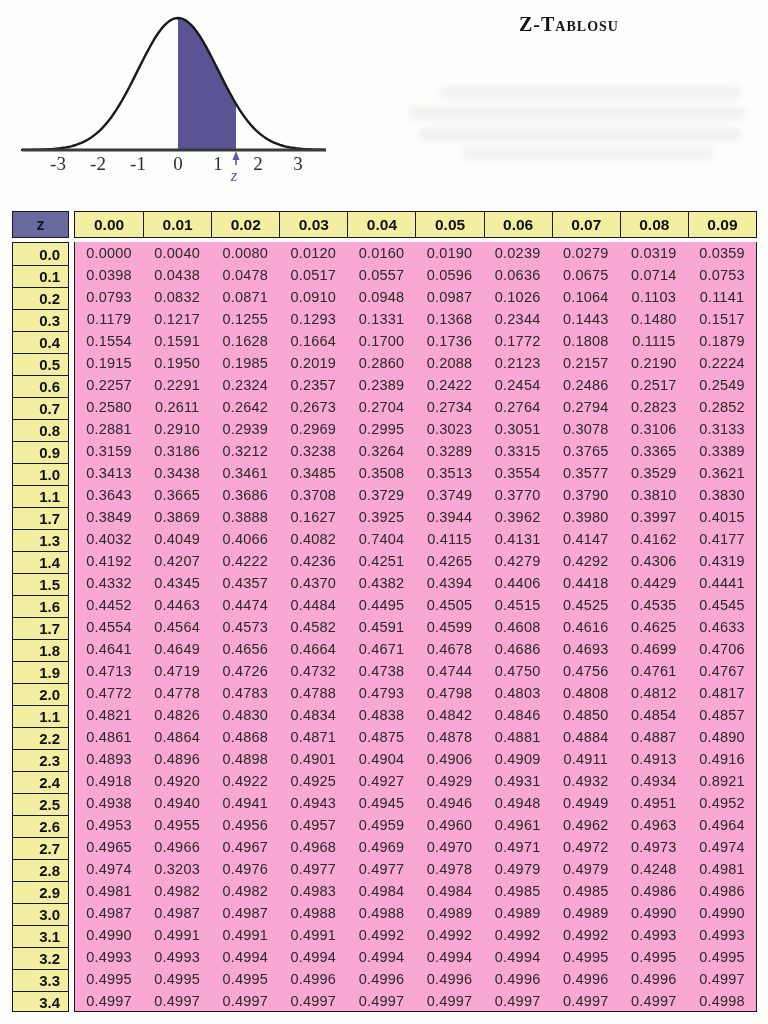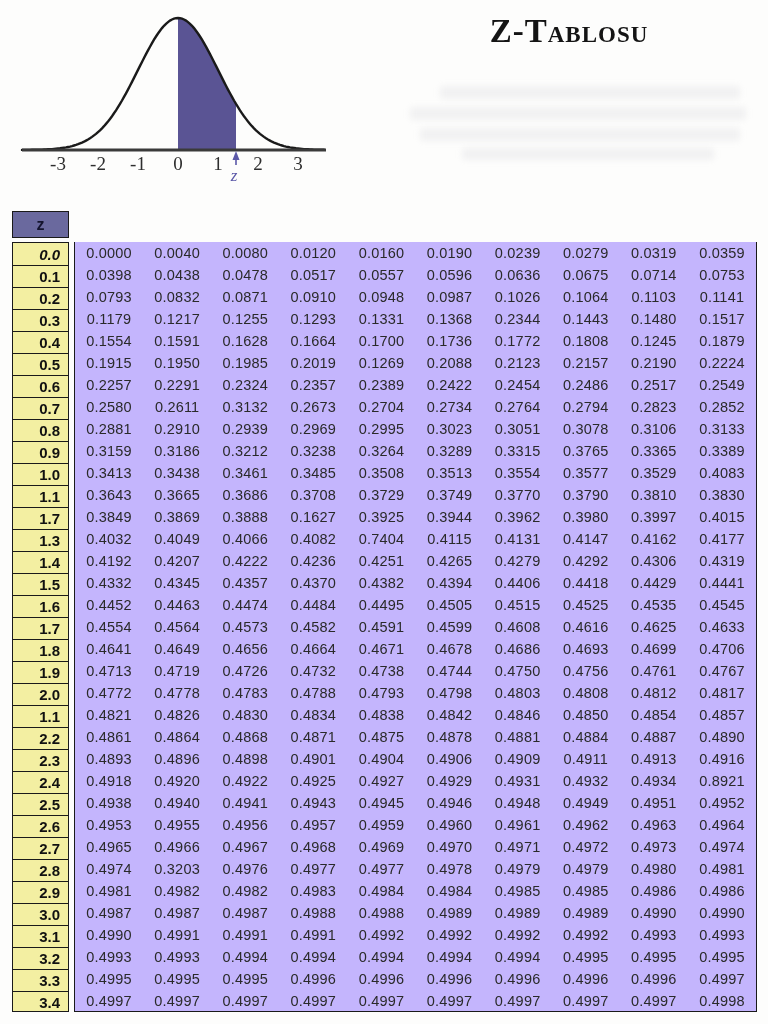--- a/index.html
+++ b/index.html
@@ -16,21 +16,21 @@
   }
   
   .figure{position:absolute;left:8px;top:4px;width:330px;height:190px;}
   
   .title-block{
     position:absolute;left:378px;top:12px;width:382px;text-align:center;
     font-family:"Liberation Serif",serif;font-weight:bold;color:#141414;
     font-variant:small-caps;
   }
   .title-line1{font-size:27px;letter-spacing:1px;line-height:1.15;}
-  .title-line2{font-size:33px;letter-spacing:1px;line-height:1.2;}
+  .title-line2{font-size:20px;letter-spacing:1px;line-height:1.2;}
   
   .ghost{position:absolute;background:rgba(170,172,182,0.14);filter:blur(3px);border-radius:3px;}
   .g1{left:440px;top:86px;width:300px;height:13px;}
   .g2{left:410px;top:107px;width:336px;height:13px;}
   .g3{left:420px;top:128px;width:320px;height:13px;}
   .g4{left:462px;top:148px;width:252px;height:12px;}
   
   .ztable{
     position:absolute;left:12px;top:211px;width:745px;
     display:grid;
@@ -57,23 +57,23 @@
   .rstrip{
     grid-row:3;grid-column:1;background:var(--yellow);
     border:1.7px solid var(--border);box-sizing:border-box;
     display:grid;grid-auto-rows:22px;height:770px;
   }
   .rcell{
     display:flex;align-items:center;justify-content:flex-end;
     padding-right:8px;font-weight:bold;font-size:15px;color:#111;
     border-top:1px solid var(--border);box-sizing:border-box;
   }
-  .rcell:first-child{border-top:none;font-style:italic;}
+  .rcell:first-child{border-top:none;}
   .databox{
-    grid-row:3;grid-column:3;background:#c4b5fd;
+    grid-row:3;grid-column:3;background:#f9a8d4;
     border:1.7px solid var(--border);border-top:none;box-sizing:border-box;
     display:grid;grid-template-columns:repeat(10,1fr);grid-auto-rows:22px;
   }
   .dcell{
     display:flex;align-items:center;justify-content:center;
     font-size:14.5px;color:#2a2a2a;letter-spacing:0.2px;
   }
 </style>
 </head>
 <body>
@@ -102,20 +102,32 @@
     <div class="title-line2">Z-Tablosu</div>
   </div>
 
   <div class="ghost g1"></div>
   <div class="ghost g2"></div>
   <div class="ghost g3"></div>
   <div class="ghost g4"></div>
 
   <div class="ztable">
     <div class="corner">z</div>
+    <div class="hstrip" id="hstrip">
+        <div class="hcell">0.00</div>
+        <div class="hcell">0.01</div>
+        <div class="hcell">0.02</div>
+        <div class="hcell">0.03</div>
+        <div class="hcell">0.04</div>
+        <div class="hcell">0.05</div>
+        <div class="hcell">0.06</div>
+        <div class="hcell">0.07</div>
+        <div class="hcell">0.08</div>
+        <div class="hcell">0.09</div>
+      </div>
     <div class="rstrip" id="rstrip">
         <div class="rcell">0.0</div>
         <div class="rcell">0.1</div>
         <div class="rcell">0.2</div>
         <div class="rcell">0.3</div>
         <div class="rcell">0.4</div>
         <div class="rcell">0.5</div>
         <div class="rcell">0.6</div>
         <div class="rcell">0.7</div>
         <div class="rcell">0.8</div>
@@ -188,45 +200,45 @@
         <div class="dcell">0.1480</div>
         <div class="dcell">0.1517</div>
         <div class="dcell">0.1554</div>
         <div class="dcell">0.1591</div>
         <div class="dcell">0.1628</div>
         <div class="dcell">0.1664</div>
         <div class="dcell">0.1700</div>
         <div class="dcell">0.1736</div>
         <div class="dcell">0.1772</div>
         <div class="dcell">0.1808</div>
-        <div class="dcell">0.1245</div>
+        <div class="dcell">0.1115</div>
         <div class="dcell">0.1879</div>
         <div class="dcell">0.1915</div>
         <div class="dcell">0.1950</div>
         <div class="dcell">0.1985</div>
         <div class="dcell">0.2019</div>
-        <div class="dcell">0.1269</div>
+        <div class="dcell">0.2860</div>
         <div class="dcell">0.2088</div>
         <div class="dcell">0.2123</div>
         <div class="dcell">0.2157</div>
         <div class="dcell">0.2190</div>
         <div class="dcell">0.2224</div>
         <div class="dcell">0.2257</div>
         <div class="dcell">0.2291</div>
         <div class="dcell">0.2324</div>
         <div class="dcell">0.2357</div>
         <div class="dcell">0.2389</div>
         <div class="dcell">0.2422</div>
         <div class="dcell">0.2454</div>
         <div class="dcell">0.2486</div>
         <div class="dcell">0.2517</div>
         <div class="dcell">0.2549</div>
         <div class="dcell">0.2580</div>
         <div class="dcell">0.2611</div>
-        <div class="dcell">0.3132</div>
+        <div class="dcell">0.2642</div>
         <div class="dcell">0.2673</div>
         <div class="dcell">0.2704</div>
         <div class="dcell">0.2734</div>
         <div class="dcell">0.2764</div>
         <div class="dcell">0.2794</div>
         <div class="dcell">0.2823</div>
         <div class="dcell">0.2852</div>
         <div class="dcell">0.2881</div>
         <div class="dcell">0.2910</div>
         <div class="dcell">0.2939</div>
@@ -249,21 +261,21 @@
         <div class="dcell">0.3389</div>
         <div class="dcell">0.3413</div>
         <div class="dcell">0.3438</div>
         <div class="dcell">0.3461</div>
         <div class="dcell">0.3485</div>
         <div class="dcell">0.3508</div>
         <div class="dcell">0.3513</div>
         <div class="dcell">0.3554</div>
         <div class="dcell">0.3577</div>
         <div class="dcell">0.3529</div>
-        <div class="dcell">0.4083</div>
+        <div class="dcell">0.3621</div>
         <div class="dcell">0.3643</div>
         <div class="dcell">0.3665</div>
         <div class="dcell">0.3686</div>
         <div class="dcell">0.3708</div>
         <div class="dcell">0.3729</div>
         <div class="dcell">0.3749</div>
         <div class="dcell">0.3770</div>
         <div class="dcell">0.3790</div>
         <div class="dcell">0.3810</div>
         <div class="dcell">0.3830</div>
@@ -428,21 +440,21 @@
         <div class="dcell">0.4973</div>
         <div class="dcell">0.4974</div>
         <div class="dcell">0.4974</div>
         <div class="dcell">0.3203</div>
         <div class="dcell">0.4976</div>
         <div class="dcell">0.4977</div>
         <div class="dcell">0.4977</div>
         <div class="dcell">0.4978</div>
         <div class="dcell">0.4979</div>
         <div class="dcell">0.4979</div>
-        <div class="dcell">0.4980</div>
+        <div class="dcell">0.4248</div>
         <div class="dcell">0.4981</div>
         <div class="dcell">0.4981</div>
         <div class="dcell">0.4982</div>
         <div class="dcell">0.4982</div>
         <div class="dcell">0.4983</div>
         <div class="dcell">0.4984</div>
         <div class="dcell">0.4984</div>
         <div class="dcell">0.4985</div>
         <div class="dcell">0.4985</div>
         <div class="dcell">0.4986</div>

